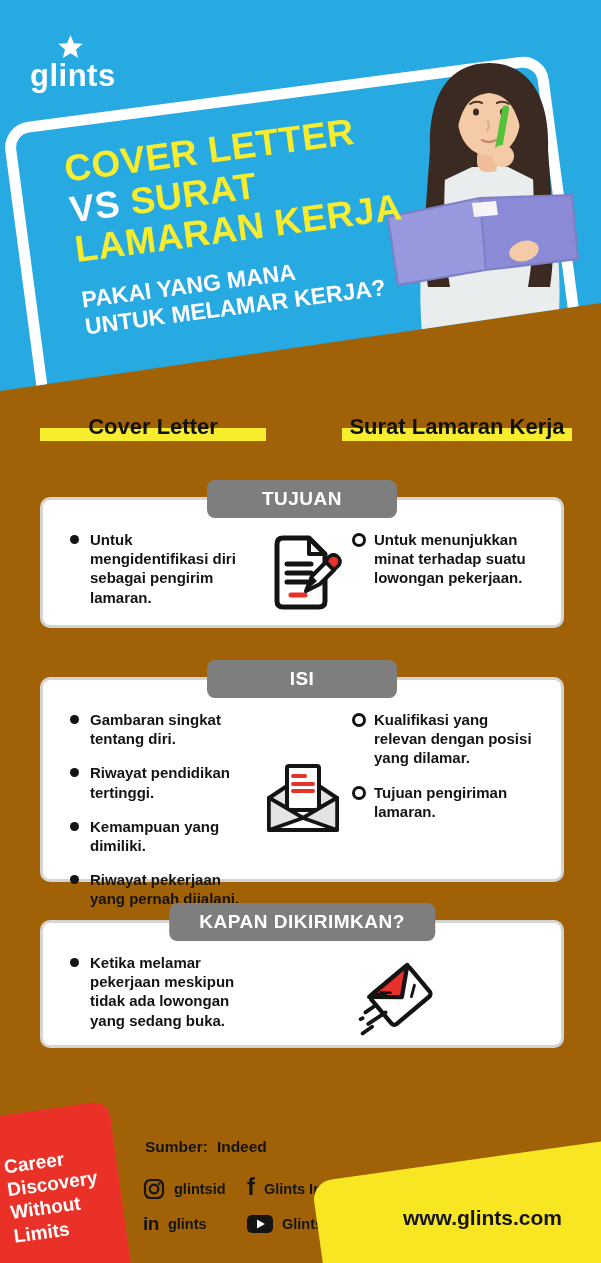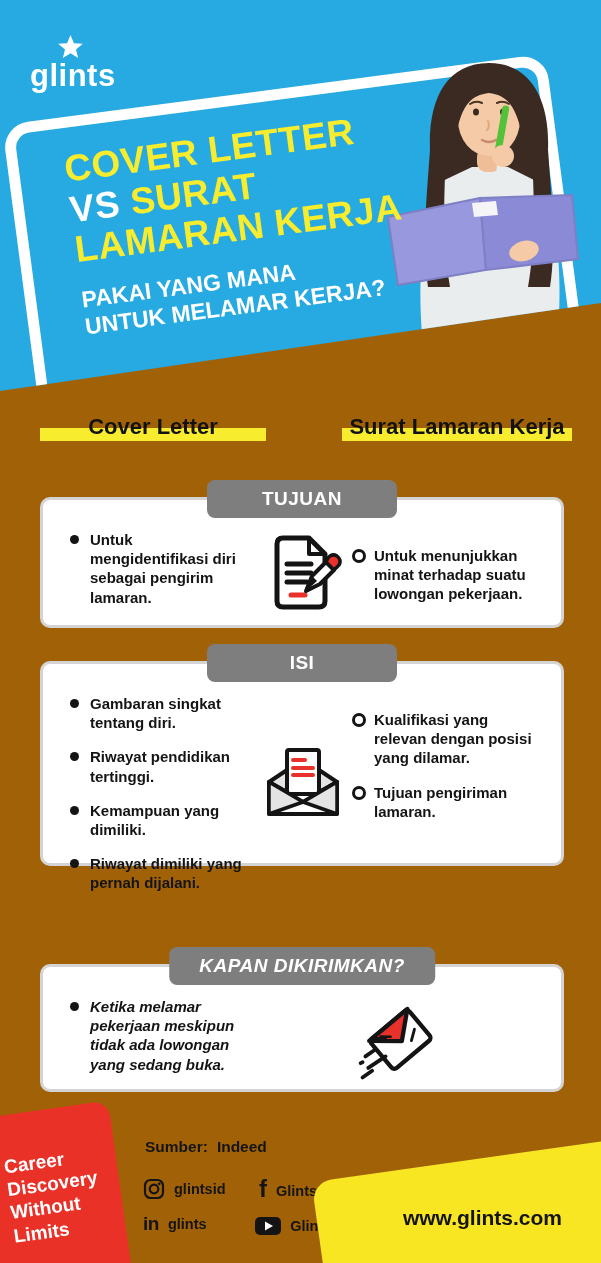--- a/index.html
+++ b/index.html
@@ -29,40 +29,40 @@
   .col-label.left{left:40px;width:226px;}
   .col-label.right{left:342px;width:230px;}
 
   
   .card{position:absolute;left:40px;width:524px;border:3px solid #D4D4D4;border-radius:10px;background:#fff;}
   .card .tab{position:absolute;top:-20px;left:50%;transform:translateX(-50%);background:#7E7E7E;color:#fff;
         font-size:19px;font-weight:700;letter-spacing:.5px;padding:8px 30px;border-radius:8px;white-space:nowrap;min-width:190px;text-align:center;}
   .card-body{display:flex;padding:30px 20px 14px 24px;}
   .colL{flex:0 0 188px;}
   .colI{flex:1;display:flex;justify-content:center;align-items:flex-start;}
-  .colR{flex:0 0 190px;margin-top:16px;}
+  .colR{flex:0 0 190px;}
   ul.points{list-style:none;margin:0;padding:0;}
   ul.points li{position:relative;padding-left:23px;margin-bottom:15px;font-size:15px;font-weight:700;line-height:1.28;color:#141414;}
   ul.points li:last-child{margin-bottom:0;}
   ul.points.filled li::before{content:"";position:absolute;left:3px;top:5px;width:9px;height:9px;border-radius:50%;background:#141414;}
   ul.points.open li::before{content:"";position:absolute;left:1px;top:3px;width:8px;height:8px;border-radius:50%;border:3px solid #141414;background:#fff;}
 
   #card-tujuan{top:497px;height:131px;}
-  #card-isi{top:661px;height:205px;}
-  #card-kapan{top:964px;height:128px;font-style:italic;}
+  #card-isi{top:677px;height:205px;}
+  #card-kapan{top:920px;height:128px;}
   #card-isi .colI{align-items:center;padding-bottom:14px;}
 
   
   .ribbon{position:absolute;left:-28px;top:1110px;width:152px;height:220px;background:#E93128;border-radius:16px;
         transform:rotate(-8deg);color:#fff;}
   .ribbon .tagline{padding:40px 0 0 40px;font-size:19px;font-weight:800;line-height:1.22;}
   .source{position:absolute;left:145px;top:1138px;font-size:15.5px;font-weight:700;color:#141414;}
   .source .val{margin-left:9px;}
   .social{position:absolute;left:143px;top:1178px;width:260px;}
-  .social-row{display:flex;align-items:flex-end;margin-bottom:13px;gap:12px;}
+  .social-row{display:flex;align-items:center;margin-bottom:13px;}
   .social-cell{display:flex;align-items:center;gap:9px;}
   .social-cell.c1{width:104px;}
   .social-cell .handle{font-size:14.5px;font-weight:700;color:#141414;white-space:nowrap;}
   .fb-glyph{font-size:24px;font-weight:800;color:#141414;line-height:18px;display:inline-block;transform:translateY(-2px);}
   .in-glyph{font-size:19px;font-weight:800;color:#141414;letter-spacing:-.5px;}
   .site-plate{position:absolute;left:322px;top:1158px;width:336px;height:175px;background:#F9E623;border-radius:20px;transform:rotate(-8deg);}
   .site-text{position:absolute;left:352px;top:1206px;width:210px;text-align:right;font-size:21px;font-weight:700;color:#141414;}
 </style>
 </head>
 <body>
@@ -147,21 +147,21 @@
   </div>
 
   <div class="card" id="card-isi">
     <div class="tab">ISI</div>
     <div class="card-body">
       <div class="colL">
         <ul class="points filled">
           <li>Gambaran singkat tentang diri.</li>
           <li>Riwayat pendidikan tertinggi.</li>
           <li>Kemampuan yang dimiliki.</li>
-          <li>Riwayat dimiliki yang pernah dijalani.</li>
+          <li>Riwayat pekerjaan yang pernah dijalani.</li>
         </ul>
       </div>
       <div class="colI">
         <svg width="84" height="84" viewBox="0 0 84 84" aria-hidden="true">
           <rect x="26" y="6" width="32" height="44" rx="2" fill="#ffffff" stroke="#141414" stroke-width="4"></rect>
           <path d="M32 16 H44" stroke="#E8312A" stroke-width="4" stroke-linecap="round"></path>
           <path d="M32 24 H52 M32 31 H52" stroke="#E8312A" stroke-width="4" stroke-linecap="round"></path>
           <polygon points="8,38 26,26 26,48" fill="#E4E4E4" stroke="#141414" stroke-width="4" stroke-linejoin="round"></polygon>
           <polygon points="76,38 58,26 58,48" fill="#E4E4E4" stroke="#141414" stroke-width="4" stroke-linejoin="round"></polygon>
           <polygon points="8,38 42,58 76,38 76,70 8,70" fill="#ffffff" stroke="#141414" stroke-width="4" stroke-linejoin="round"></polygon>

